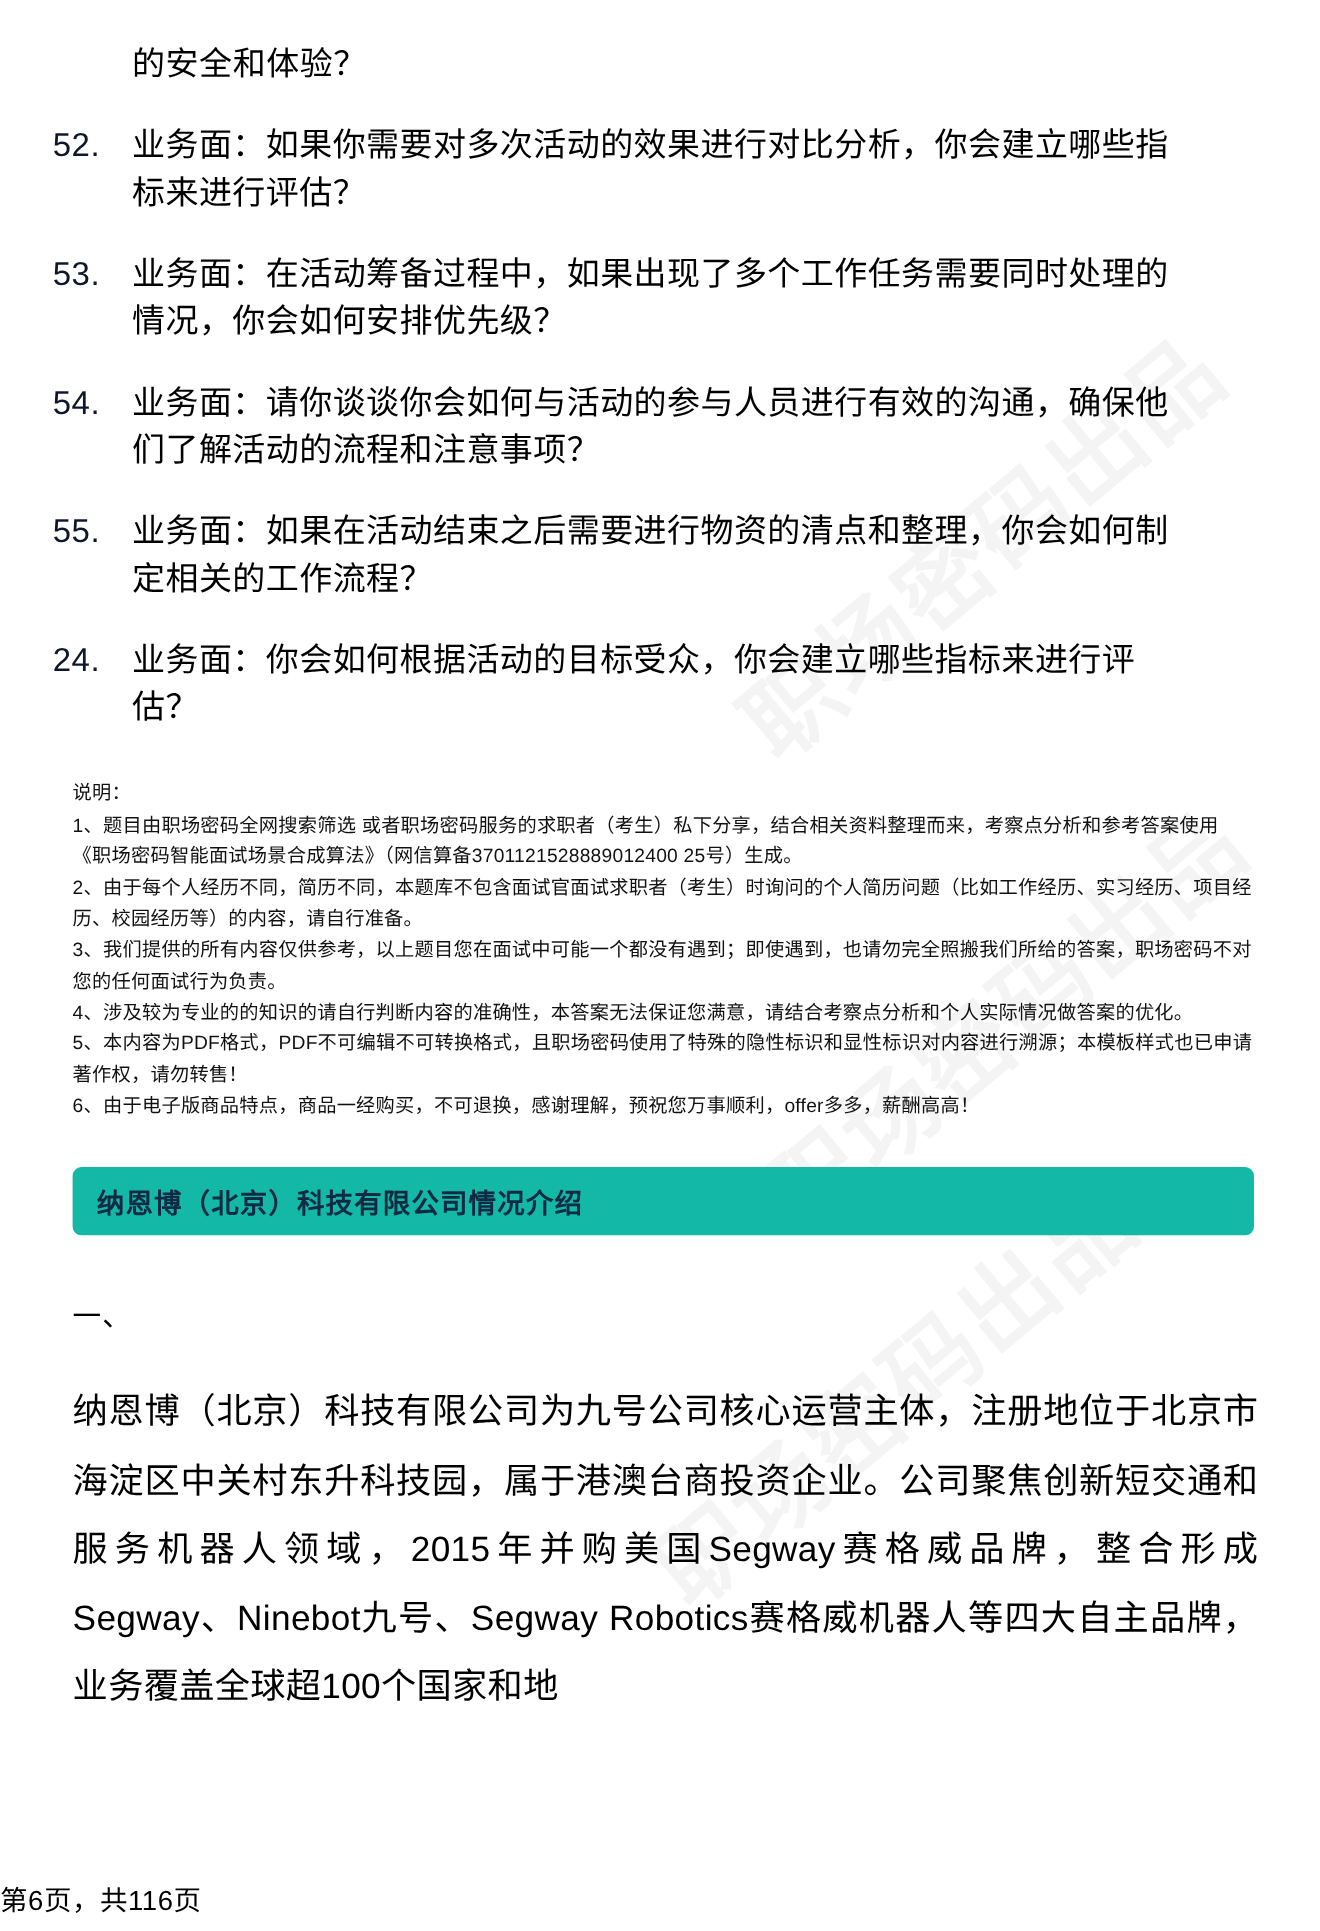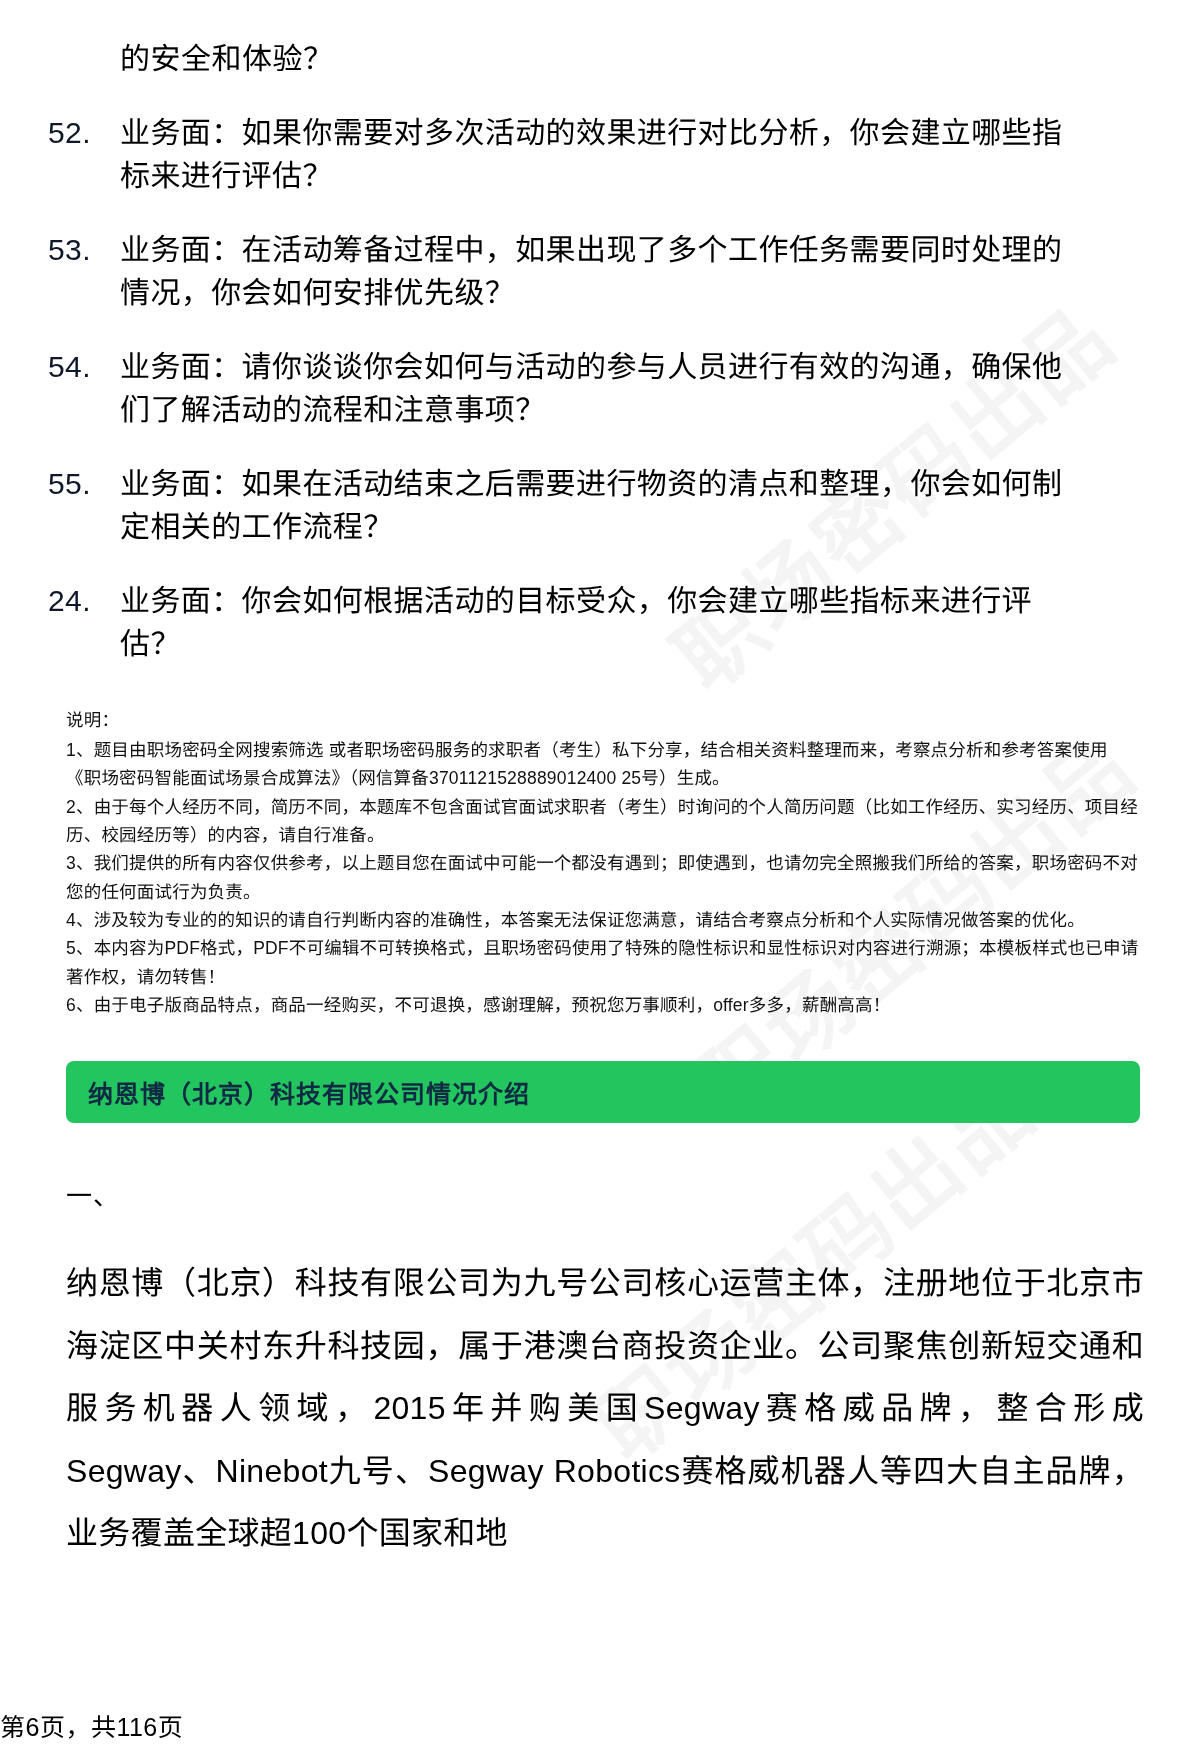--- a/index.html
+++ b/index.html
@@ -109,21 +109,21 @@
     margin: 0 0 2px 0;
   }
   .note-line {
     margin: 0;
     text-indent: 0;
   }
 
   
   .section-band {
     margin: 42px 60px 0 66px;
-    background: #22c55e;
+    background: #14b8a6;
     border-radius: 8px;
     height: 62px;
     display: flex;
     align-items: center;
     padding: 16px 22px;
     box-sizing: border-box;
   }
   .section-band-text {
     font-size: 25px;
     font-weight: 700;

